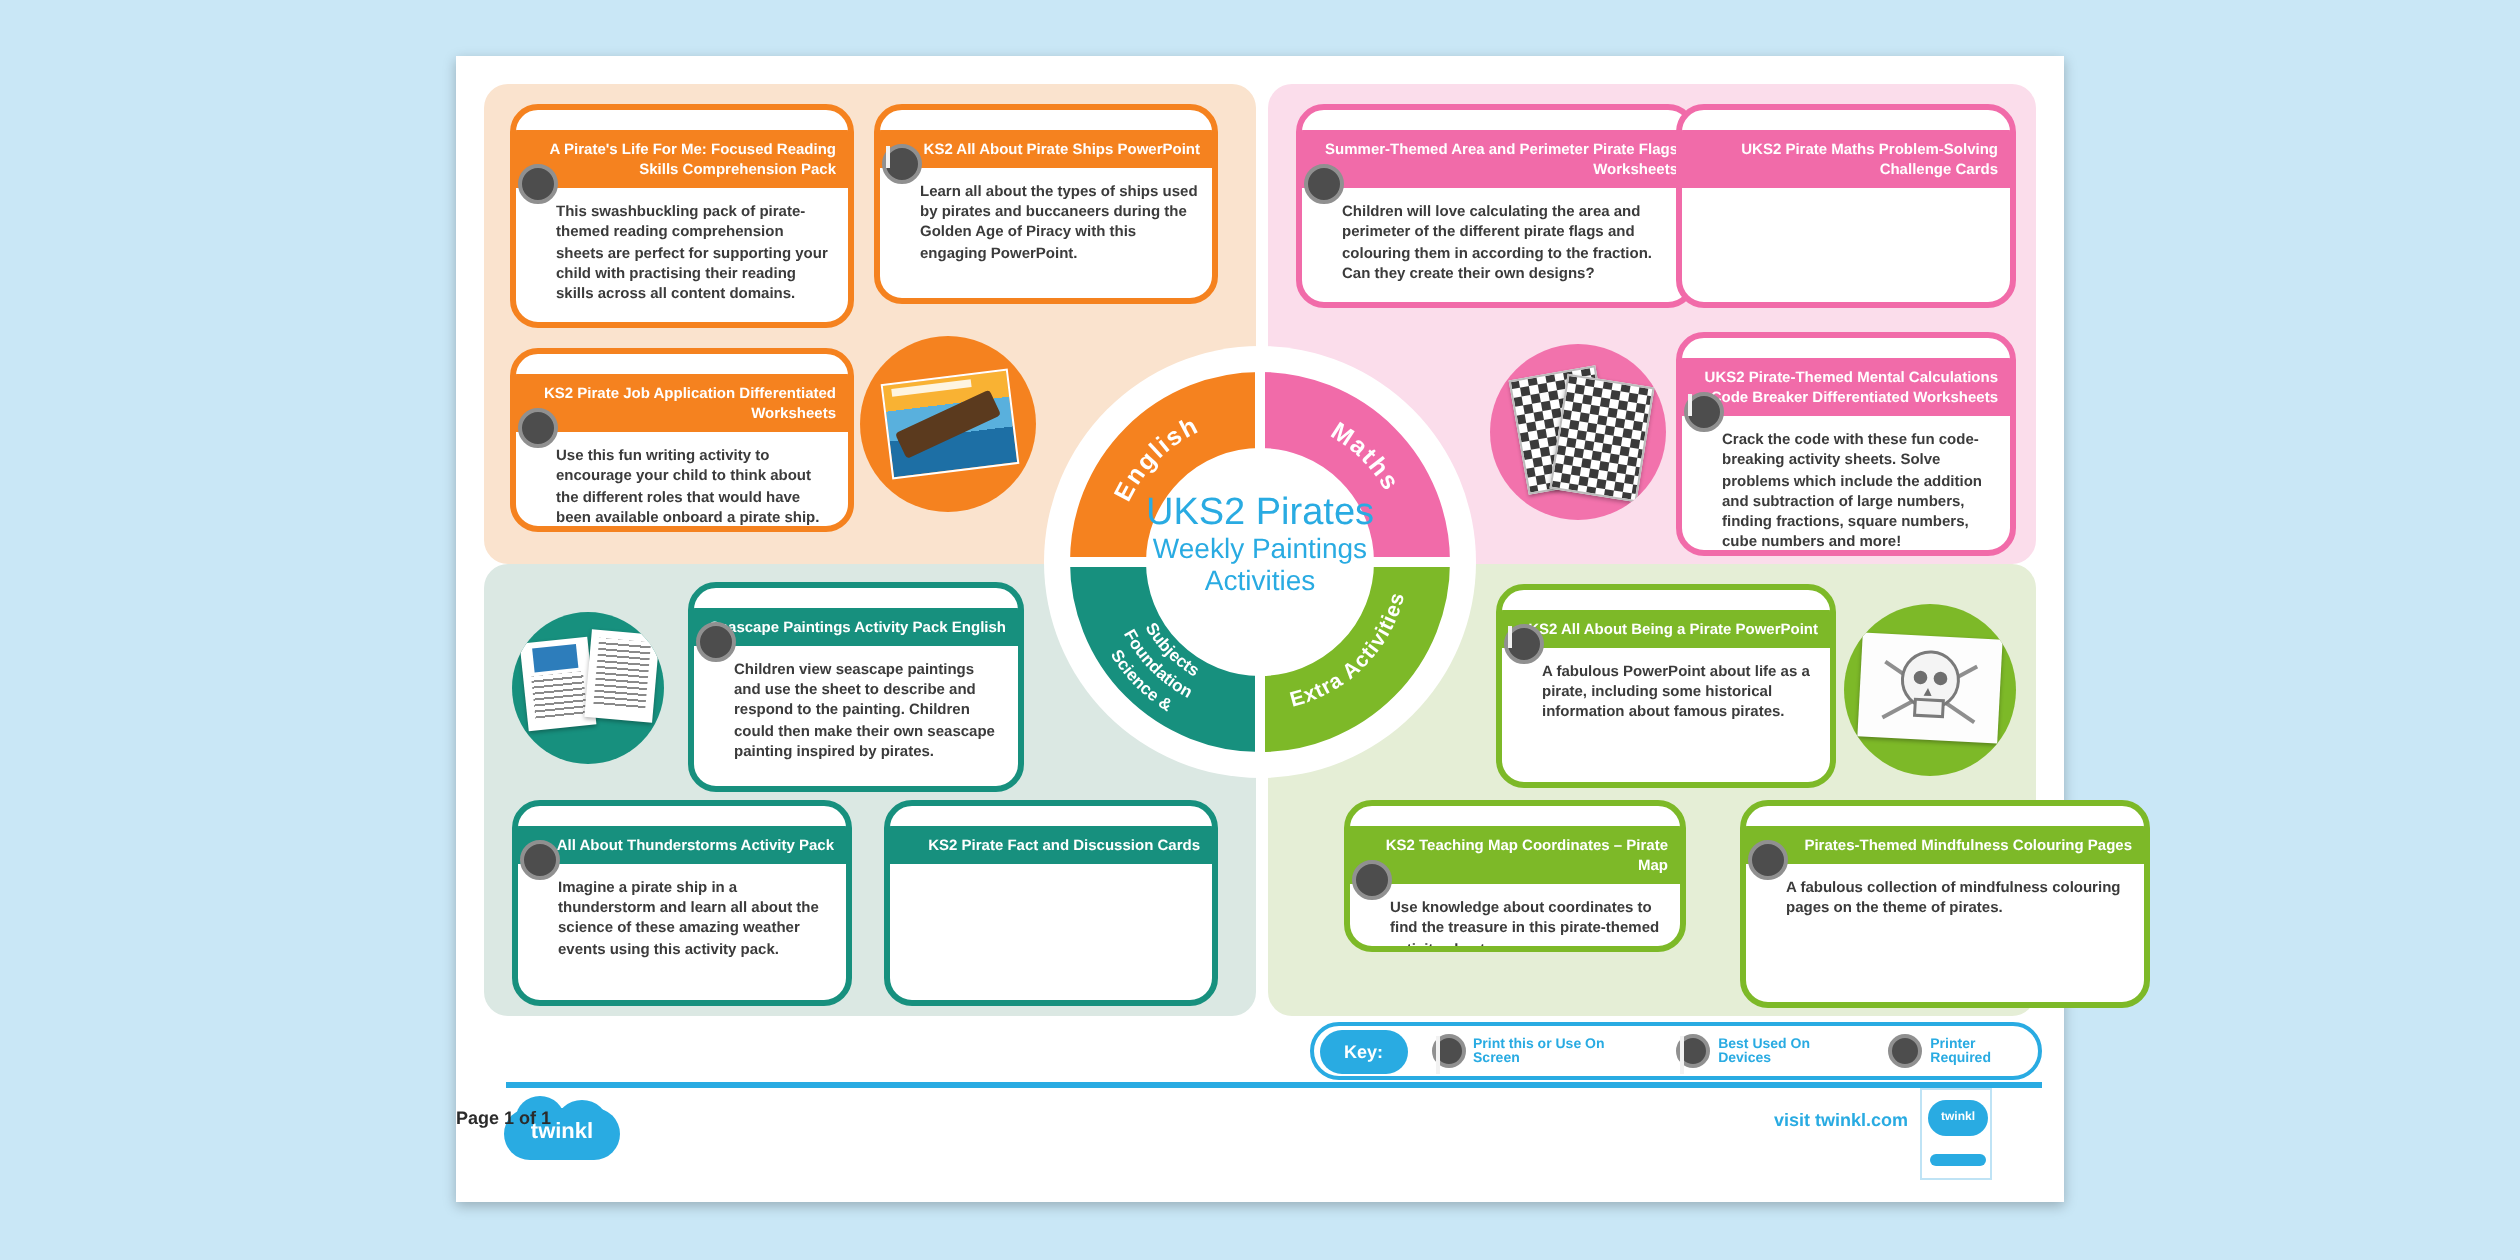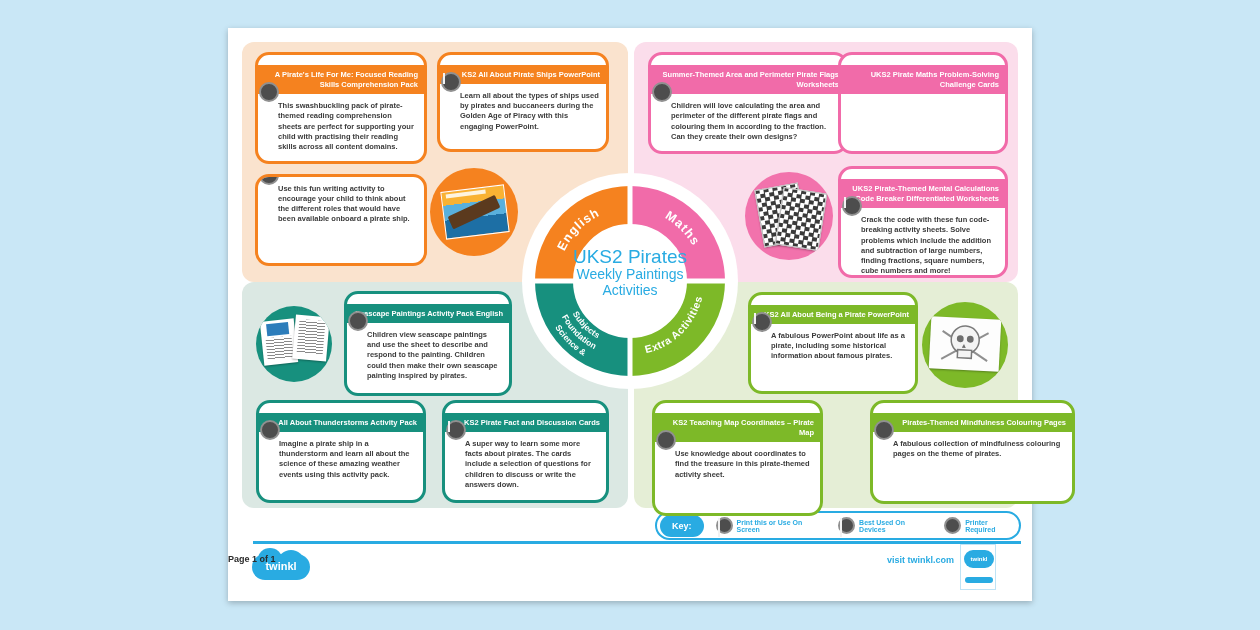--- a/index.html
+++ b/index.html
@@ -37,21 +37,21 @@
   .pos-e1{left:27px;top:24px;width:172px;height:112px;}
   .pos-e2{left:209px;top:24px;width:172px;height:100px;}
   .pos-e3{left:27px;top:146px;width:172px;height:92px;}
   .pos-m1{left:420px;top:24px;width:200px;height:102px;}
   .pos-m2{left:610px;top:24px;width:170px;height:102px;}
   .pos-m3{left:610px;top:138px;width:170px;height:112px;}
   .pos-s1{left:116px;top:263px;width:168px;height:105px;}
   .pos-s2{left:28px;top:372px;width:170px;height:103px;}
   .pos-s3{left:214px;top:372px;width:167px;height:103px;}
   .pos-x1{left:520px;top:264px;width:170px;height:102px;}
-  .pos-x2{left:424px;top:372px;width:171px;height:116px;}
+  .pos-x2{left:444px;top:372px;width:171px;height:76px;}
   .pos-x3{left:642px;top:372px;width:205px;height:104px;}
 
   
   .thumb{position:absolute;border-radius:50%;overflow:hidden;}
   .thumb-english{left:202px;top:140px;width:88px;height:88px;background:#f5821f;}
   .te-slide{position:absolute;left:13px;top:20px;width:62px;height:46px;background:
     linear-gradient(#f9b233 0 13px,#59b0dd 13px 28px,#1d6fa5 28px);border:1px solid #fff;
     transform:rotate(-7deg);}
   .te-ship{position:absolute;left:4px;top:16px;width:52px;height:14px;background:#5b3a1e;
     transform:rotate(-18deg);border-radius:2px;}
@@ -235,20 +235,21 @@
 
 <div class="card pos-e1" style="--c: #f5821f;">
       <div class="card-head">A Pirate's Life For Me: Focused Reading Skills Comprehension Pack</div>
       <div class="card-body"><span class="card-icon"><span class="g-printer"></span></span>This swashbuckling pack of pirate-themed reading comprehension sheets are perfect for supporting your child with practising their reading skills across all content domains.</div>
     </div>
     <div class="card pos-e2" style="--c: #f5821f;">
       <div class="card-head">KS2 All About Pirate Ships PowerPoint</div>
       <div class="card-body"><span class="card-icon"><span class="g-screen"></span><span class="g-screen-stand"></span></span>Learn all about the types of ships used by pirates and buccaneers during the Golden Age of Piracy with this engaging PowerPoint.</div>
     </div>
     <div class="card pos-e3" style="--c: #f5821f;">
+      <div class="card-head">KS2 Pirate Job Application Differentiated Worksheets</div>
       <div class="card-body"><span class="card-icon"><span class="g-printer"></span></span>Use this fun writing activity to encourage your child to think about the different roles that would have been available onboard a pirate ship.</div>
     </div>
     <div class="card pos-m1" style="--c: #f16ba9;">
       <div class="card-head">Summer-Themed Area and Perimeter Pirate Flags Worksheets</div>
       <div class="card-body"><span class="card-icon"><span class="g-printer"></span></span>Children will love calculating the area and perimeter of the different pirate flags and colouring them in according to the fraction. Can they create their own designs?</div>
     </div>
     <div class="card pos-m2" style="--c: #f16ba9;">
       <div class="card-head">UKS2 Pirate Maths Problem-Solving Challenge Cards</div>
     </div>
     <div class="card pos-m3" style="--c: #f16ba9;">
@@ -258,21 +259,20 @@
     <div class="card pos-s1" style="--c: #17907e;">
       <div class="card-head">Seascape Paintings Activity Pack English</div>
       <div class="card-body"><span class="card-icon"><span class="g-printer"></span></span>Children view seascape paintings and use the sheet to describe and respond to the painting. Children could then make their own seascape painting inspired by pirates.</div>
     </div>
     <div class="card pos-s2" style="--c: #17907e;">
       <div class="card-head">All About Thunderstorms Activity Pack</div>
       <div class="card-body"><span class="card-icon"><span class="g-printer"></span></span>Imagine a pirate ship in a thunderstorm and learn all about the science of these amazing weather events using this activity pack.</div>
     </div>
     <div class="card pos-s3" style="--c: #17907e;">
       <div class="card-head">KS2 Pirate Fact and Discussion Cards</div>
-      <div class="card-body"><span class="card-icon"><span class="g-screen"></span><span class="g-screen-stand"></span></span>A super way to learn some more facts about pirates. The cards include a selection of questions for children to discuss or write the answers down.</div>
     </div>
     <div class="card pos-x1" style="--c: #7db928;">
       <div class="card-head">KS2 All About Being a Pirate PowerPoint</div>
       <div class="card-body"><span class="card-icon"><span class="g-screen"></span><span class="g-screen-stand"></span></span>A fabulous PowerPoint about life as a pirate, including some historical information about famous pirates.</div>
     </div>
     <div class="card pos-x2" style="--c: #7db928;">
       <div class="card-head">KS2 Teaching Map Coordinates – Pirate Map</div>
       <div class="card-body"><span class="card-icon"><span class="g-printer"></span></span>Use knowledge about coordinates to find the treasure in this pirate-themed activity sheet.</div>
     </div>
     <div class="card pos-x3" style="--c: #7db928;">

